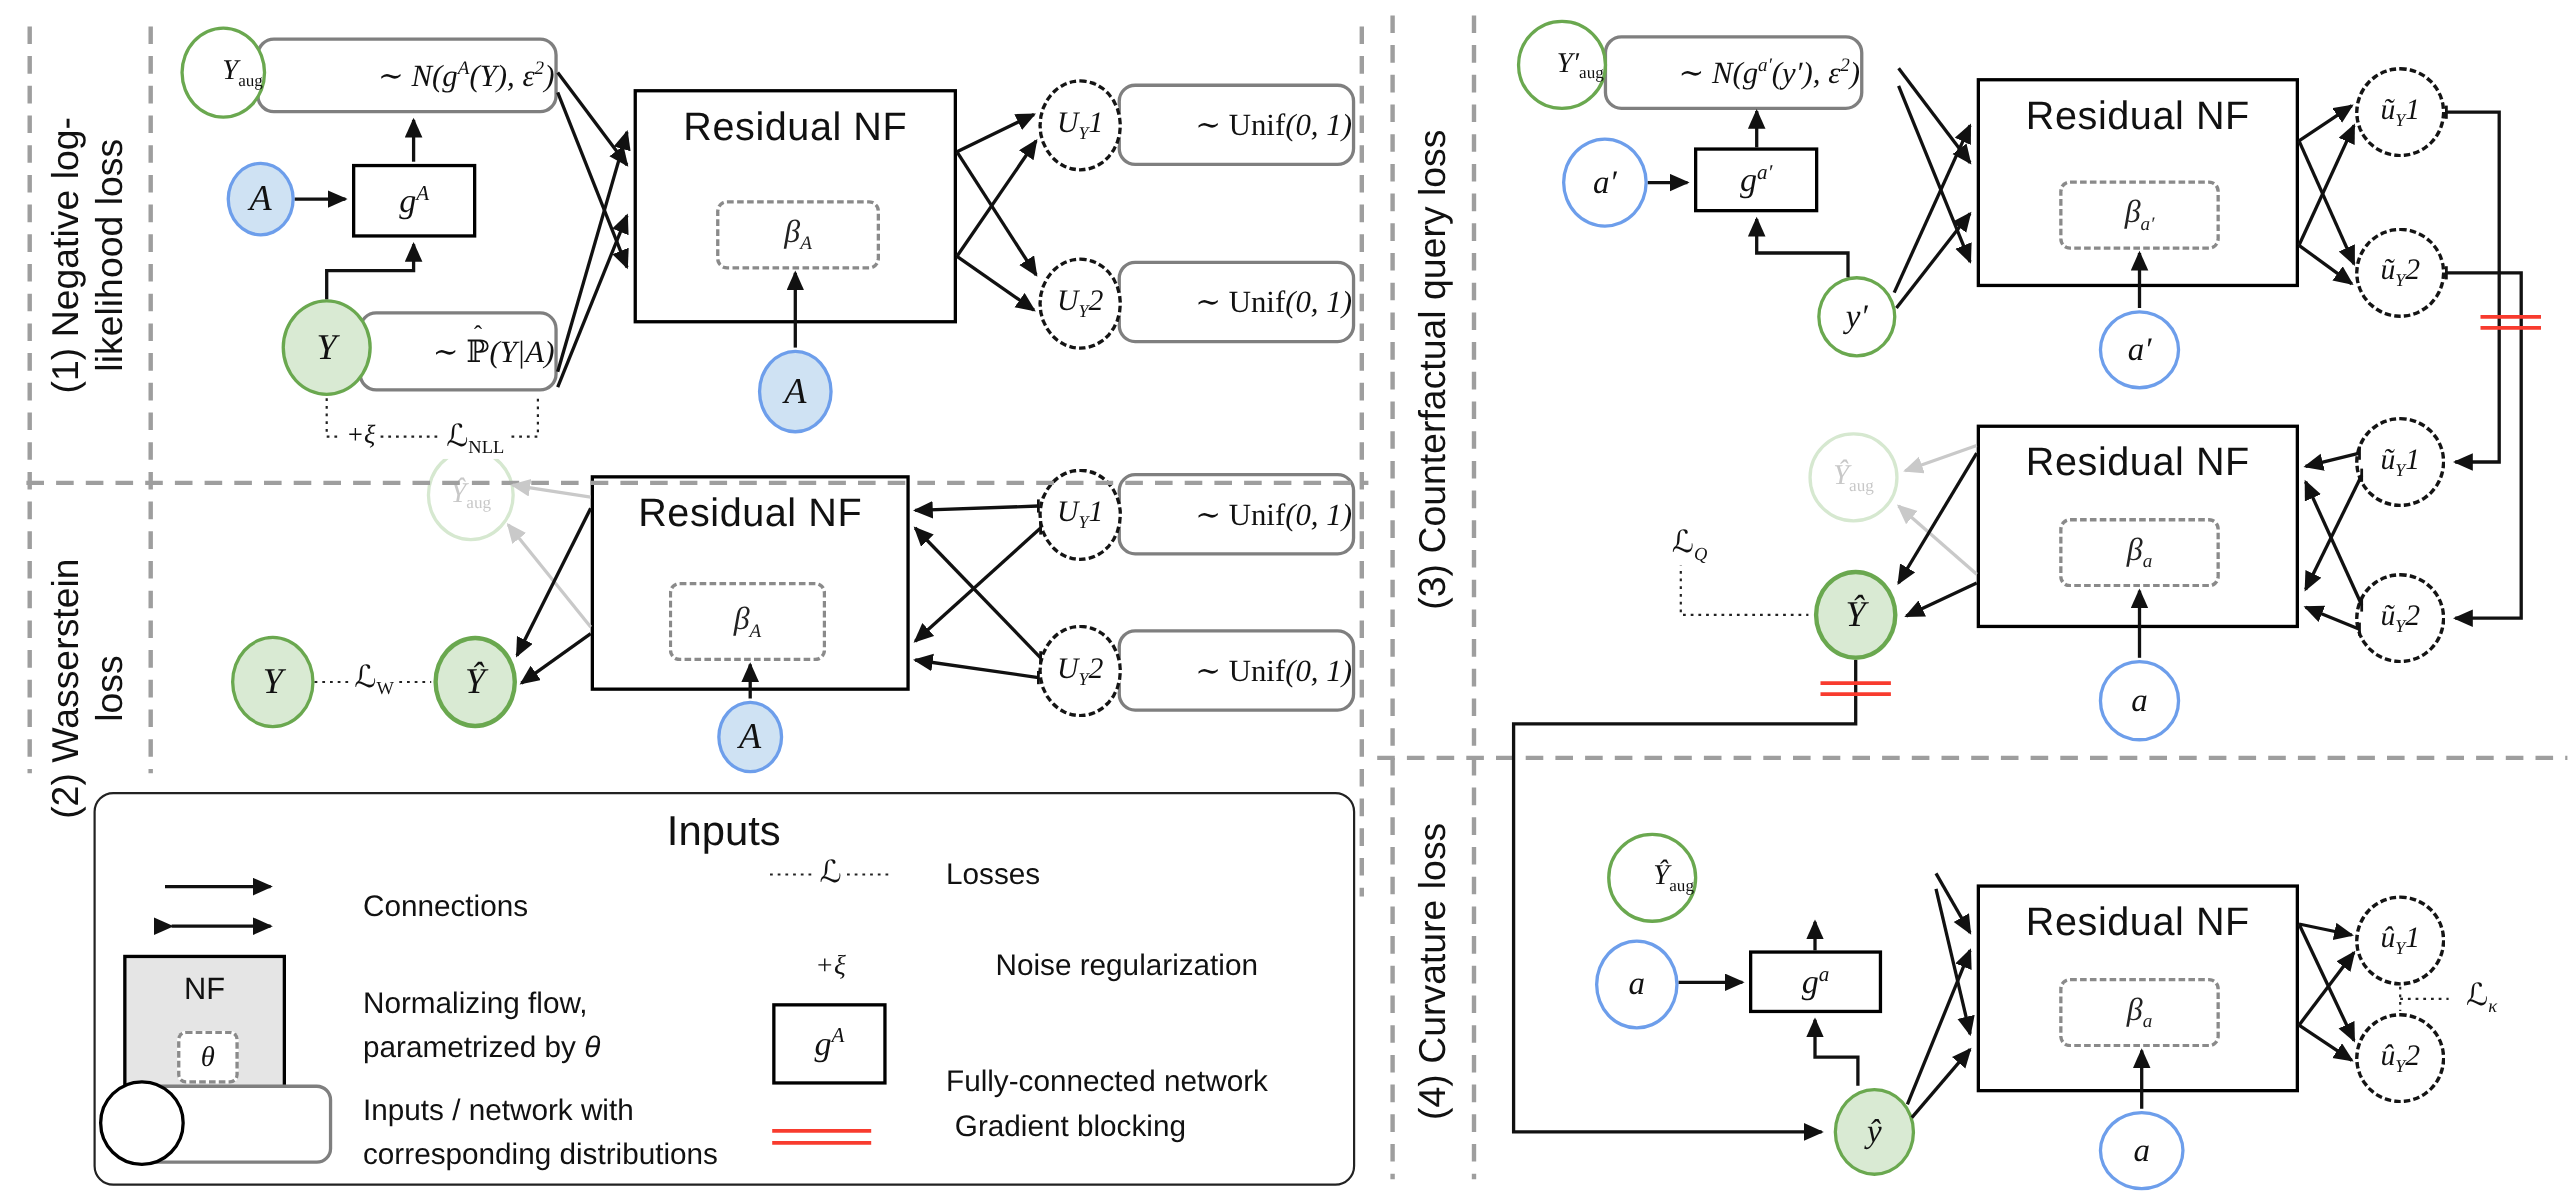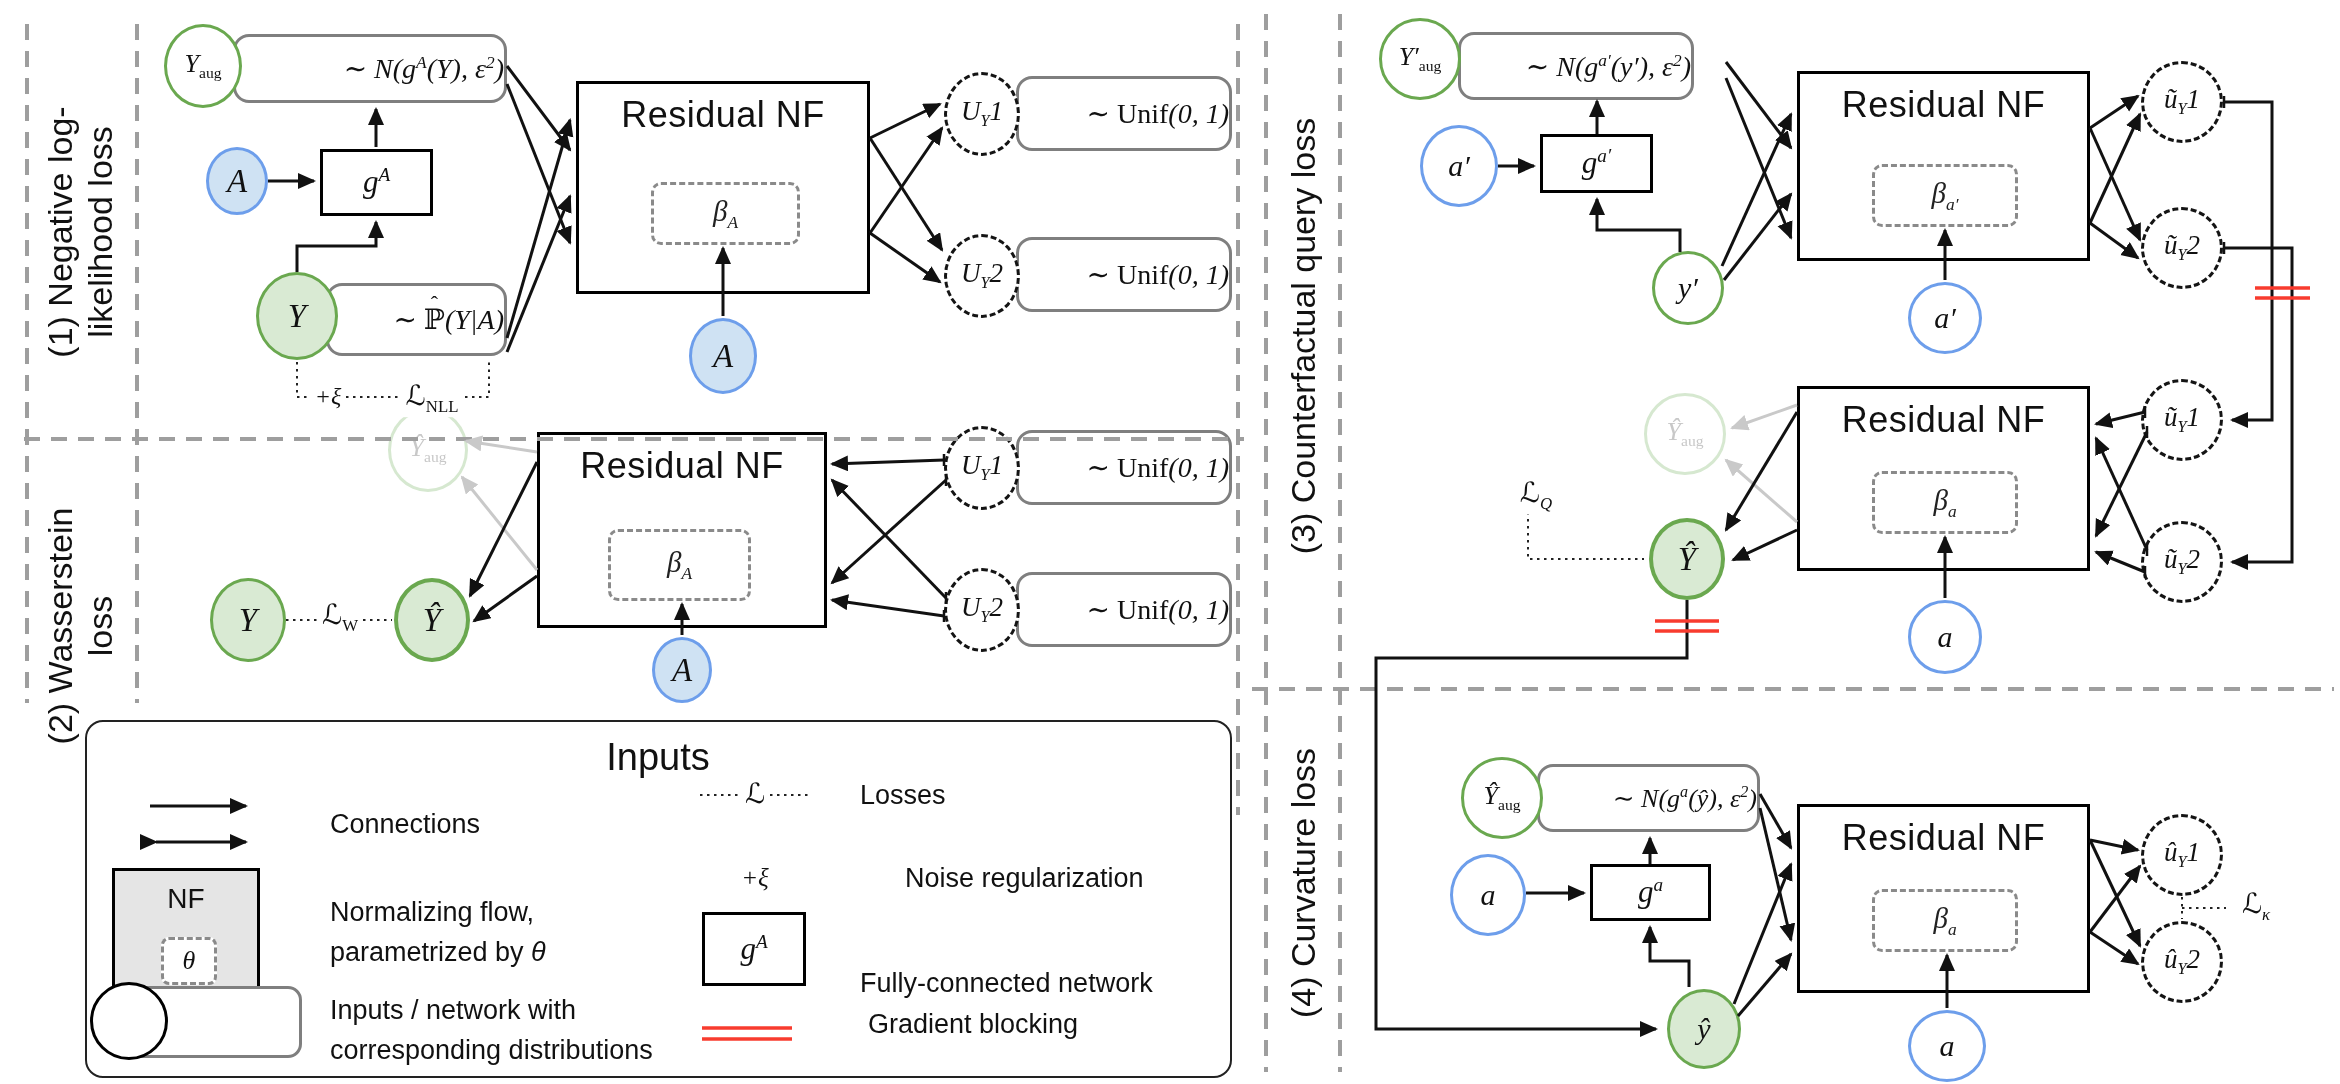--- a/index.html
+++ b/index.html
@@ -10,21 +10,21 @@
   
   .circ{position:absolute;border-radius:50%;display:flex;align-items:center;justify-content:center;
         background:#fff;border:3px solid #000;box-sizing:border-box;z-index:3;
         font:italic 30px "Liberation Serif","DejaVu Serif","DejaVu Sans",serif;color:#111;}
   .grn{border-color:var(--green-border);background:var(--green-fill);}
   .grn-o{border-color:var(--green-border);background:#fff;}
   .blu{border-color:var(--blue-border);background:var(--blue-fill);}
   .blu-o{border-color:var(--blue-border);background:#fff;}
   .udash{border:3.5px dashed #141414;background:#fff;font-size:27px;}
   .faded{border-color:var(--faded-green-border);background:#fff;color:var(--faded-text);font-size:26px;}
-  .f26{font-size:26px;} .f32{font-size:33px;}
+  .f26{font-size:26px;justify-content:flex-end;} .f32{font-size:33px;}
   
   .dist{position:absolute;border:3.5px solid var(--gray-box-border);border-radius:16px;background:#fff;
         display:flex;align-items:center;justify-content:flex-end;box-sizing:border-box;z-index:2;
         font:italic 28px "Liberation Serif","DejaVu Serif","DejaVu Sans",serif;padding-left:18px;white-space:nowrap;}
   .nf{position:absolute;border:3.5px solid #000;background:#fff;box-sizing:border-box;z-index:2;}
   .nf .t{position:absolute;top:10px;width:100%;text-align:center;
          font:400 36px "Liberation Sans",sans-serif;letter-spacing:.5px;}
   .param{position:absolute;border:3px dashed var(--dashed-param-border);border-radius:10px;background:#fff;
          display:flex;align-items:center;justify-content:center;box-sizing:border-box;
          font:italic 29px "Liberation Serif","DejaVu Serif","DejaVu Sans",serif;color:#222;}
@@ -322,23 +322,20 @@
   <div class="circ faded" style="left:1644px;top:393px;width:82px;height:82px;">
     <span>Ŷ<sub class="rm">aug</sub></span>
   </div>
   <div class="losslab" style="left:1536px;top:495px;">
     <span>ℒ<sub>Q</sub></span>
   </div>
   <div class="circ grn f32" style="left:1649px;top:518px;width:76px;height:82px;border-width:4px;">
     <span>Ŷ</span>
   </div>
 
-  <div class="dist" style="left:1537px;top:764px;width:223px;height:68px;font-size:26px;">
-    <span>∼ N(g<sup>a</sup>(ŷ), ε<sup>2</sup>)</span>
-  </div>
   <div class="circ grn-o f26" style="left:1461px;top:757px;width:82px;height:82px;">
     <span>Ŷ<sub class="rm">aug</sub></span>
   </div>
   <div class="circ blu-o" style="left:1450px;top:854px;width:76px;height:82px;">
     <span>a</span>
   </div>
   <div class="gbox" style="left:1590px;top:864px;width:121px;height:57px;">
     <span>g<sup>a</sup></span>
   </div>
   <div class="circ grn" style="left:1667px;top:989px;width:74px;height:80px;">

